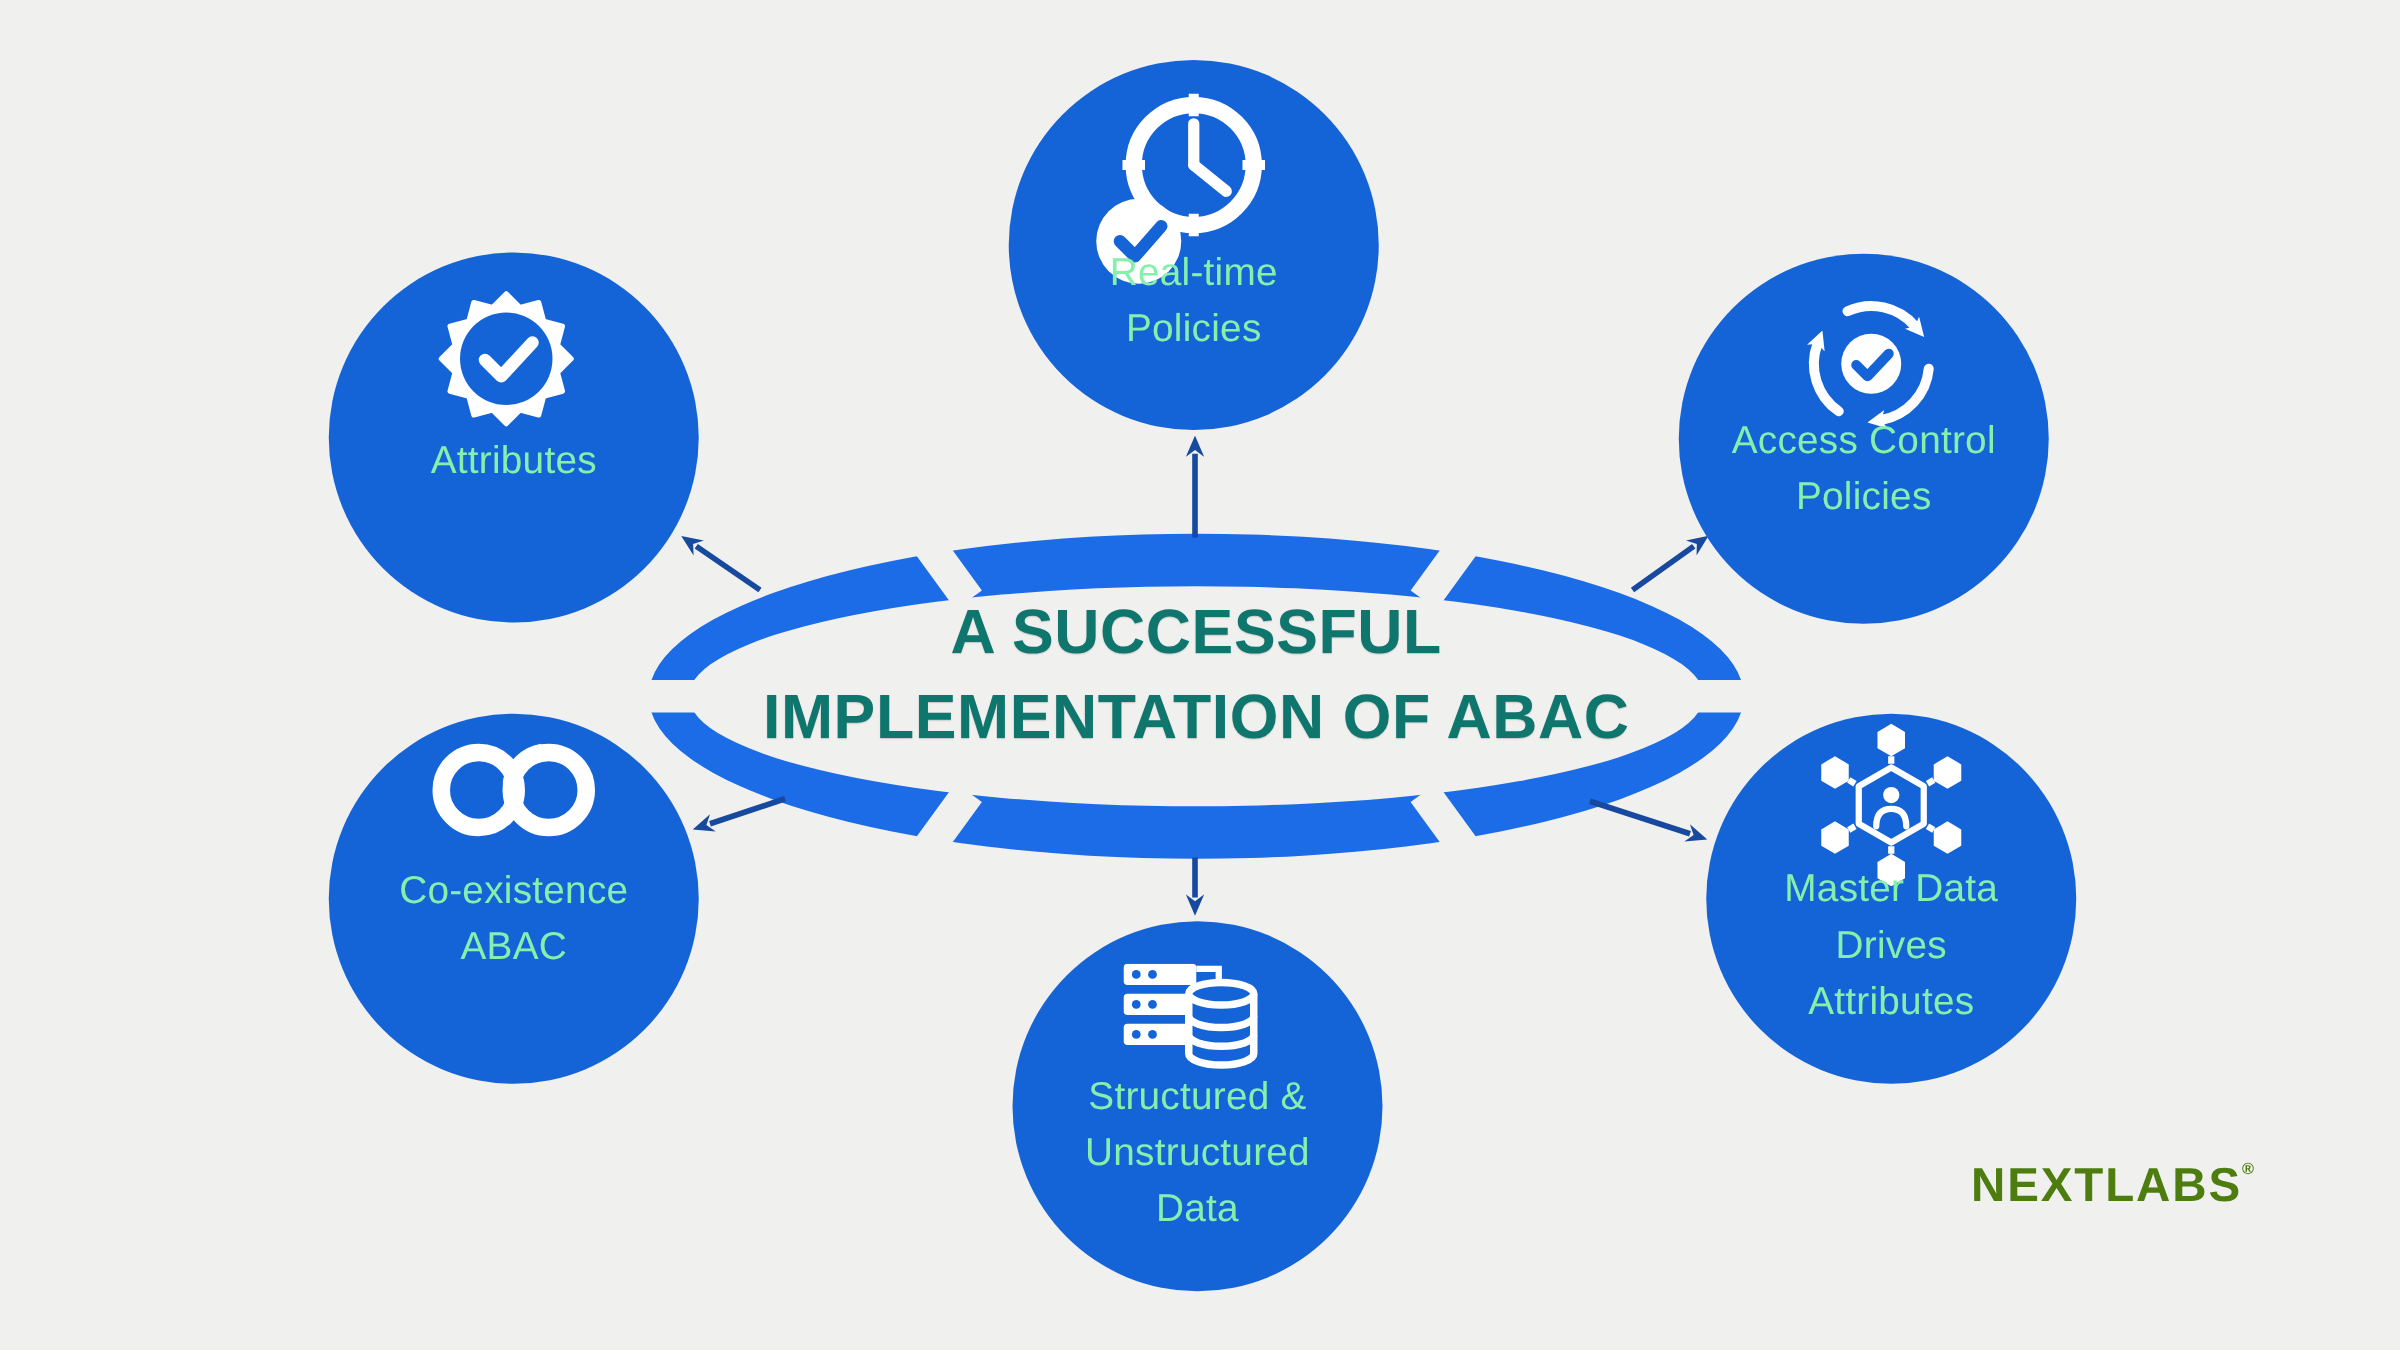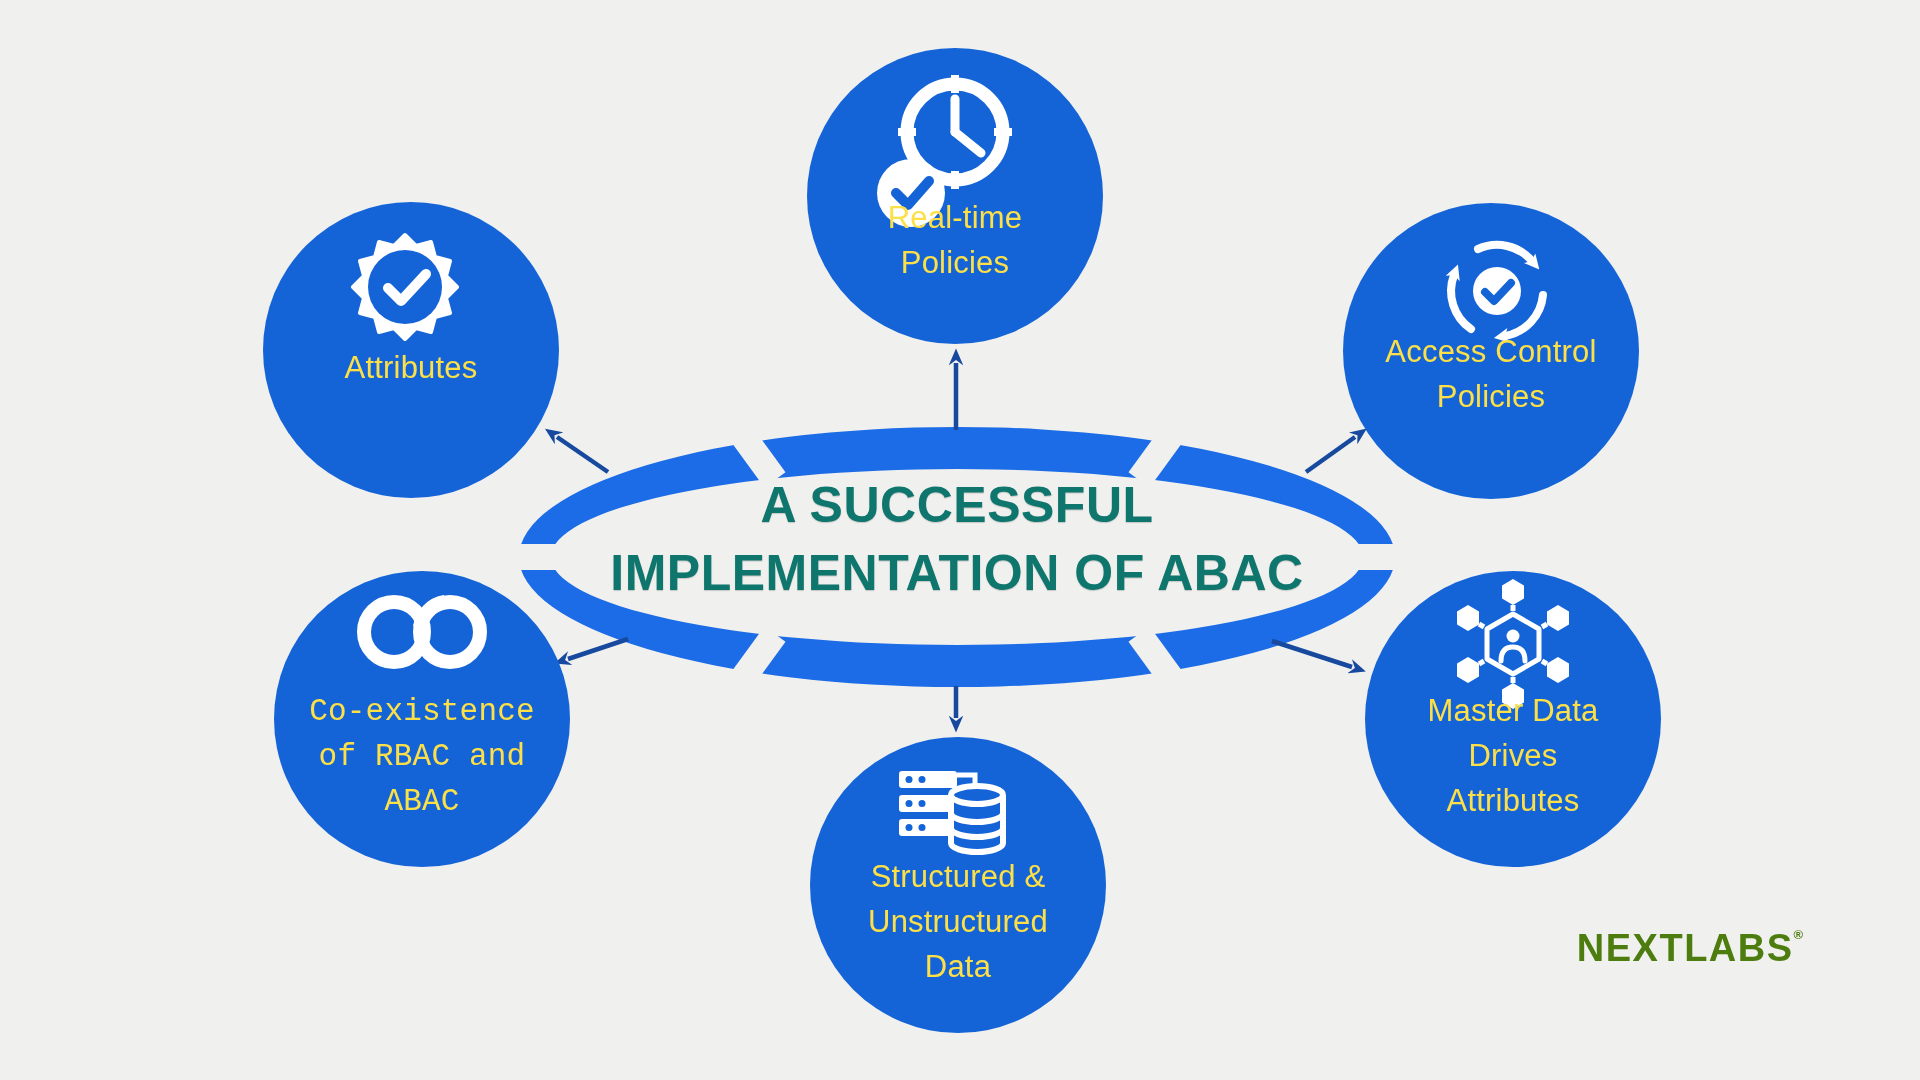--- a/index.html
+++ b/index.html
@@ -10,21 +10,21 @@
   }
   .layer{position:absolute;left:0;top:0;width:1920px;height:1080px;}
   
   .node{
     position:absolute;width:296px;height:296px;border-radius:50%;
     background:#1464d8;
   }
   .node .icon{position:absolute;}
   .node .labels{
     position:absolute;left:0;width:296px;text-align:center;
-    color:#fde047;font-size:31px;line-height:45px;font-weight:400;
+    color:#86efac;font-size:31px;line-height:45px;font-weight:400;
     letter-spacing:.2px;
   }
   .node .labels span{display:block;}
   
   .title{
     position:absolute;left:457px;top:471px;width:1000px;text-align:center;
     color:#0f766e;font-weight:700;font-size:50px;line-height:68px;
     letter-spacing:.5px;
     text-shadow:0 1px 1px rgba(120,120,120,.35);
   }
@@ -125,31 +125,30 @@
       </g>
       <circle cx="60" cy="60" r="24" fill="#ffffff"></circle>
       <path d="M48,61 L57,70 L74,52" stroke="#1464d8" stroke-width="8" fill="none" stroke-linecap="round" stroke-linejoin="round"></path>
     </svg>
     <div class="labels" style="top:126px;">
       <span>Access Control</span>
       <span>Policies</span>
     </div>
   </div>
 
-  <div class="node" style="left:274px;top:571px;font-family:Liberation Mono, monospace;">
+  <div class="node" style="left:263px;top:571px;">
     <svg class="icon" style="left:78px;top:11px;" width="140" height="100" viewBox="0 0 140 100">
       <g stroke="#ffffff" stroke-width="14" fill="none">
         <circle cx="98" cy="50" r="30"></circle>
         <circle cx="42" cy="50" r="30"></circle>
         <path d="M93,20 A30,30 0 0 0 68,45"></path>
       </g>
     </svg>
     <div class="labels" style="top:118px;">
       <span>Co-existence</span>
-      <span>of RBAC and</span>
       <span>ABAC</span>
     </div>
   </div>
 
   <div class="node" style="left:810px;top:737px;">
     <svg class="icon" style="left:85px;top:34px;" width="120" height="100" viewBox="0 0 120 100">
       <path d="M62,4 L80,4 L80,18" stroke="#ffffff" stroke-width="5" fill="none"></path>
       <g fill="#ffffff">
         <rect x="4" y="0" width="58" height="17" rx="3"></rect>
         <rect x="4" y="24" width="58" height="17" rx="3"></rect>

